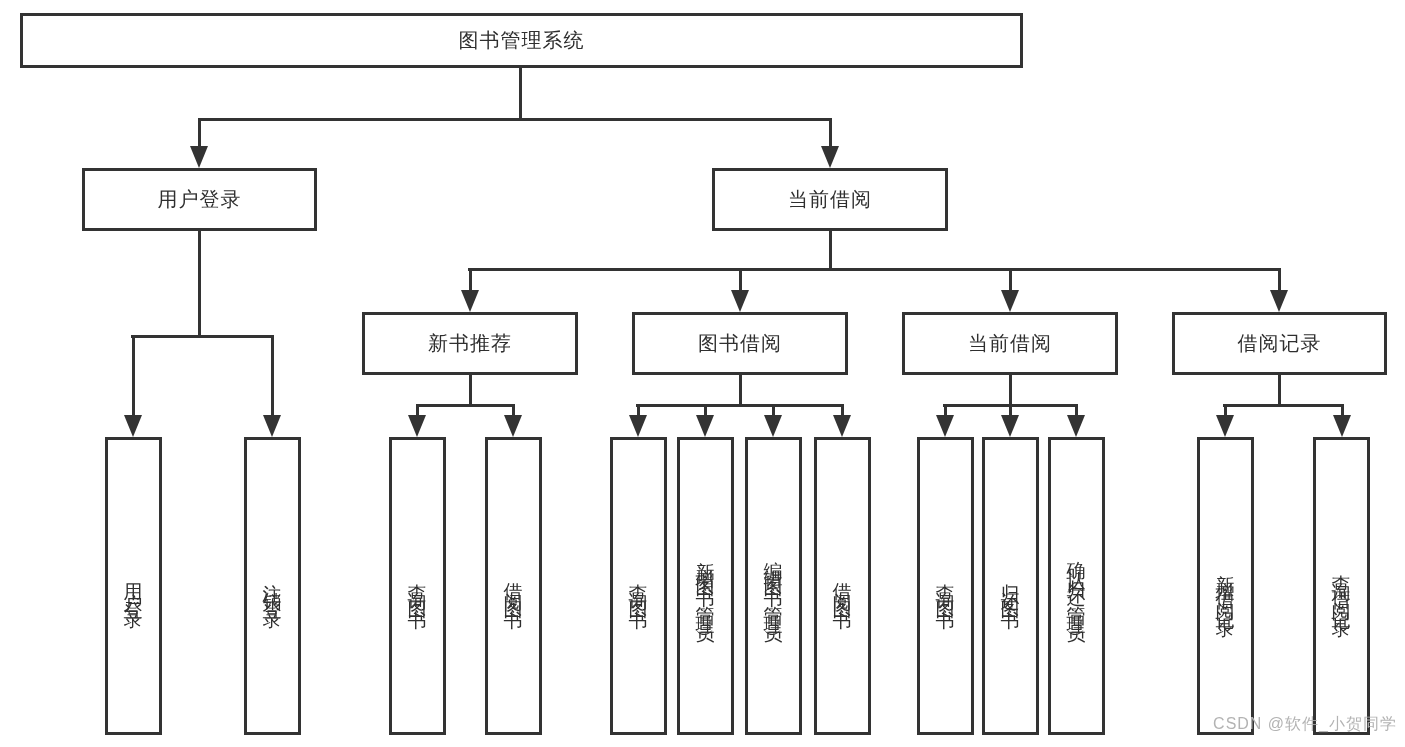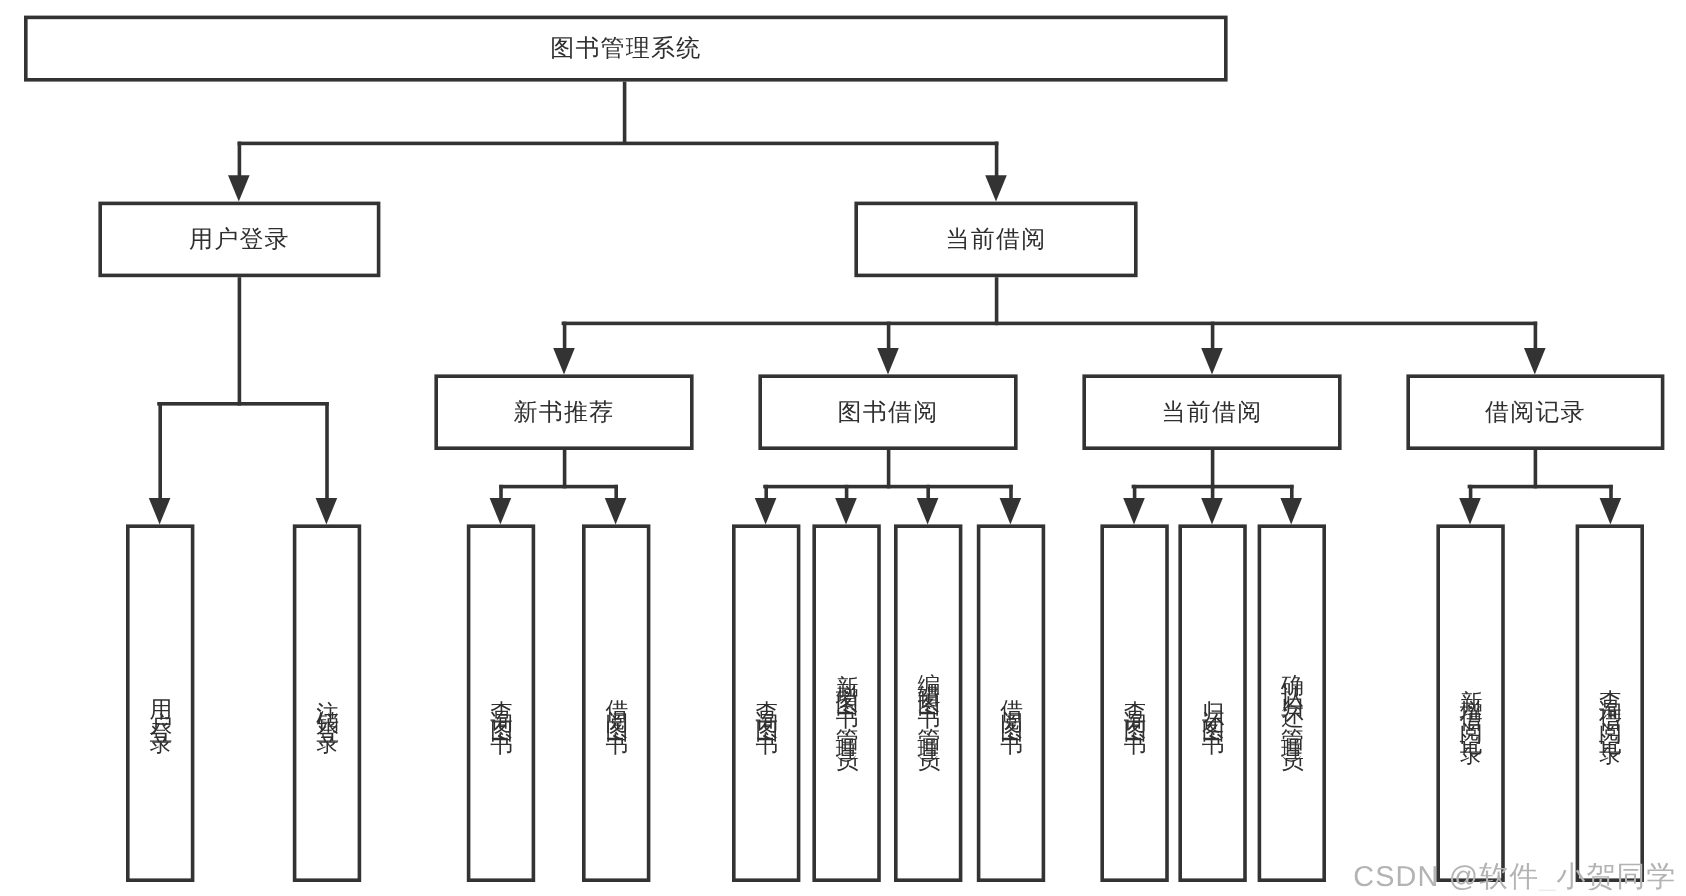--- a/index.html
+++ b/index.html
@@ -45,21 +45,21 @@
     position: absolute;
     width: 0; height: 0;
     border-left: 9px solid transparent;
     border-right: 9px solid transparent;
     border-top: 22px solid #333333;
   }
   .watermark {
     position: absolute;
     top: 714px;
     right: 8px;
-    font-size: 24px;
+    font-size: 16px;
     color: #b3b3b3;
     letter-spacing: 1px;
     white-space: nowrap;
   }
 </style>
 </head>
 <body>
 
 <div id="canvas">
 

